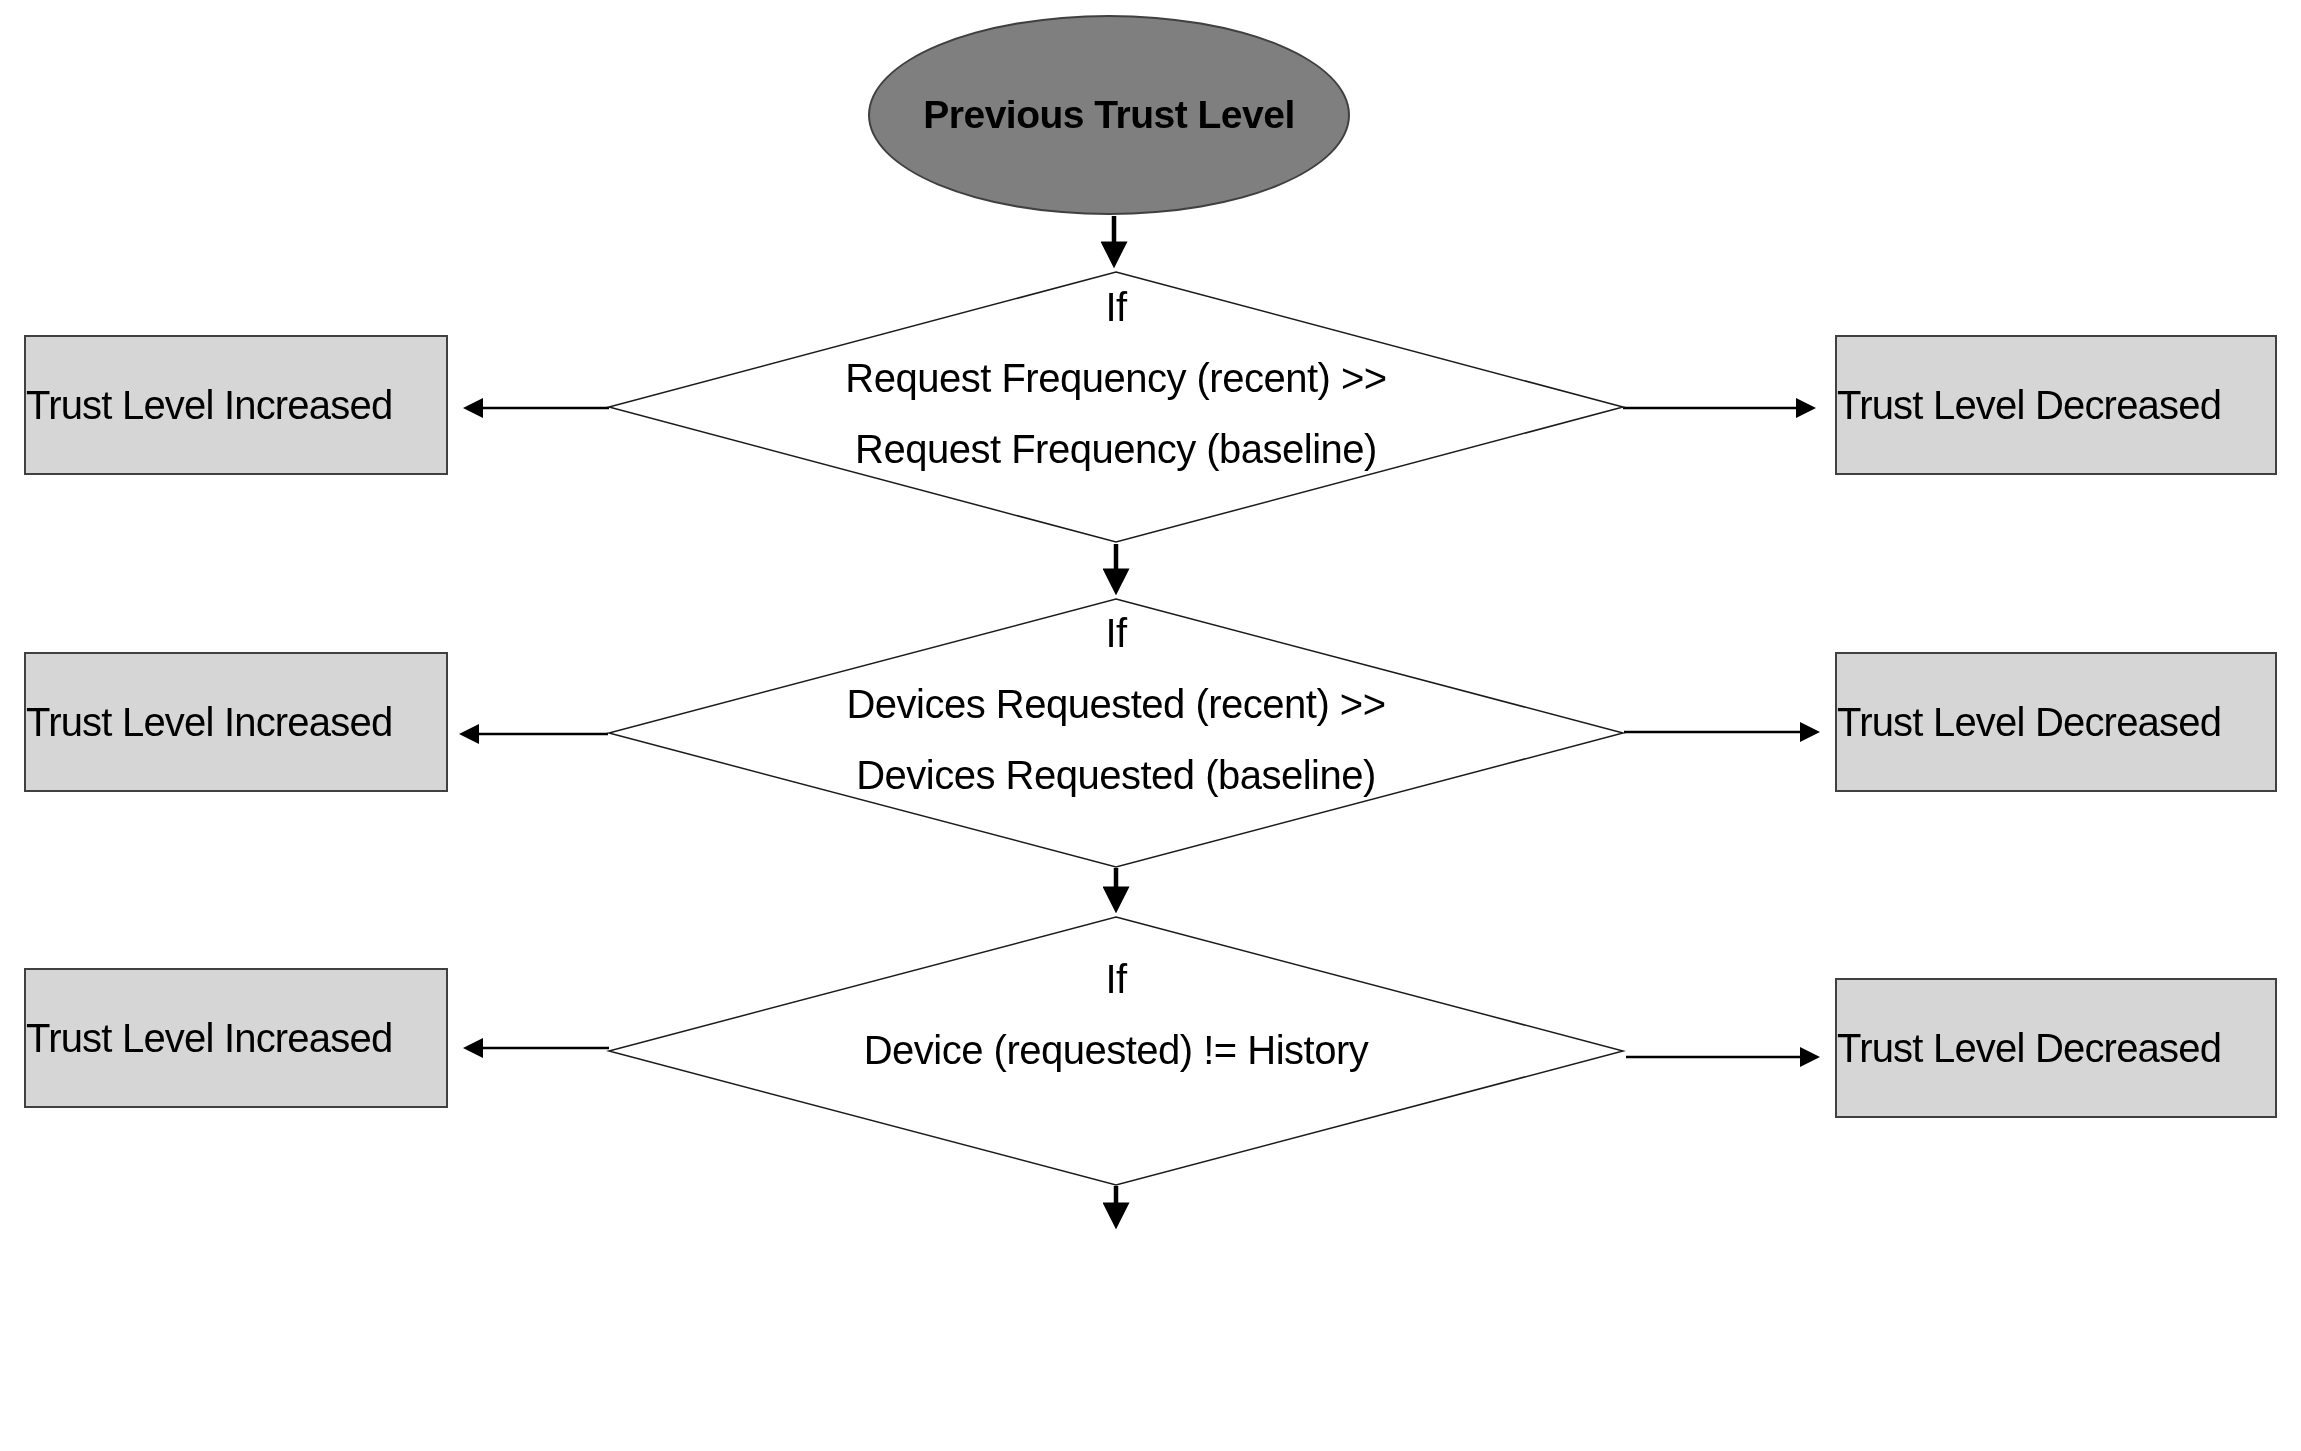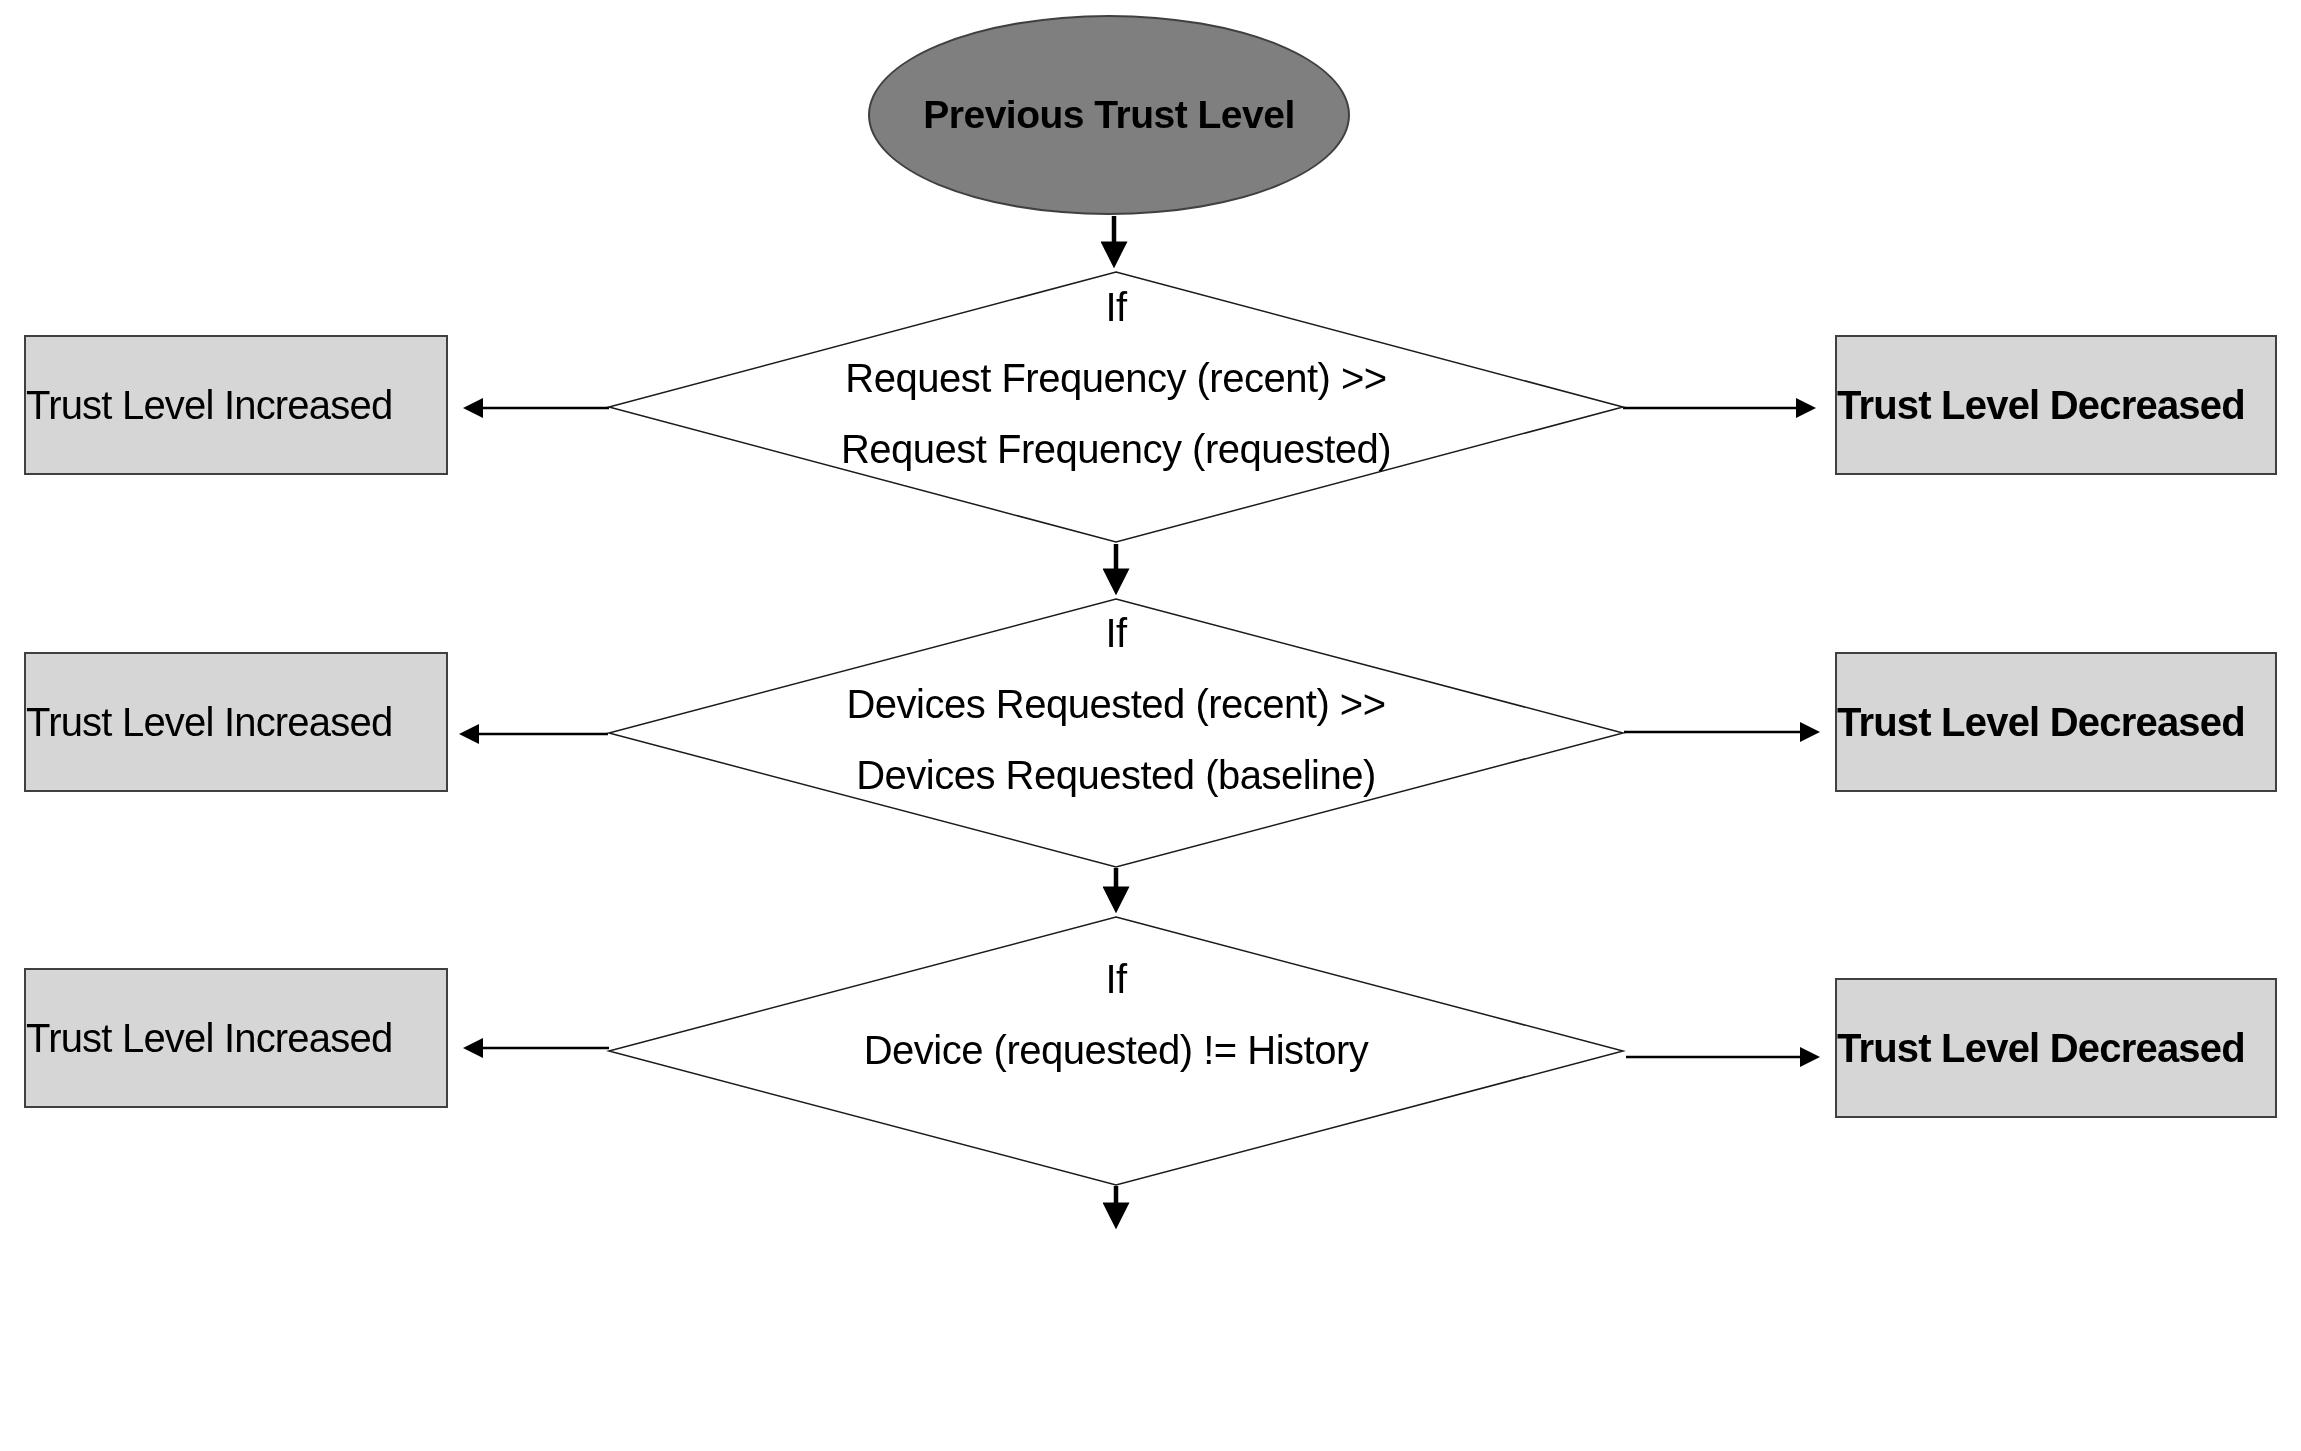--- a/index.html
+++ b/index.html
@@ -38,21 +38,21 @@
     border: 2.5px solid #404040;
     box-sizing: border-box;
     display: flex;
     align-items: center;
     justify-content: flex-start;
     font-size: 40px;
     letter-spacing: -0.8px;
     white-space: nowrap;
   }
   .outcome.left  { left: 24px;   width: 424px; }
-  .outcome.right { left: 1835px; width: 442px; font-weight: bold; }
+  .outcome.right { left: 1835px; width: 442px; }
 
   .decision-label {
     position: absolute;
     left: 609px;
     width: 1014px;
     display: flex;
     flex-direction: column;
     align-items: center;
     justify-content: center;
     transform: translateY(-29px);
@@ -96,21 +96,21 @@
     <polygon points="1116,917 1623,1051 1116,1185 609,1051" fill="#ffffff" stroke="#1a1a1a" stroke-width="1.5"></polygon>
   </svg>
 
   <div class="terminal" style="left:868px; top:15px;">
     <span>Previous Trust Level</span>
   </div>
 
   <div class="decision-label" style="top:272px; height:270px;">
     <div class="line">If</div>
     <div class="line">Request Frequency (recent) &gt;&gt;</div>
-    <div class="line">Request Frequency (requested)</div>
+    <div class="line">Request Frequency (baseline)</div>
   </div>
   <div class="outcome left" style="top:335px;">
     <span>Trust Level Increased</span>
   </div>
   <div class="outcome right" style="top:335px;">
     <span>Trust Level Decreased</span>
   </div>
 
   <div class="decision-label" style="top:599px; height:268px;">
     <div class="line">If</div>

